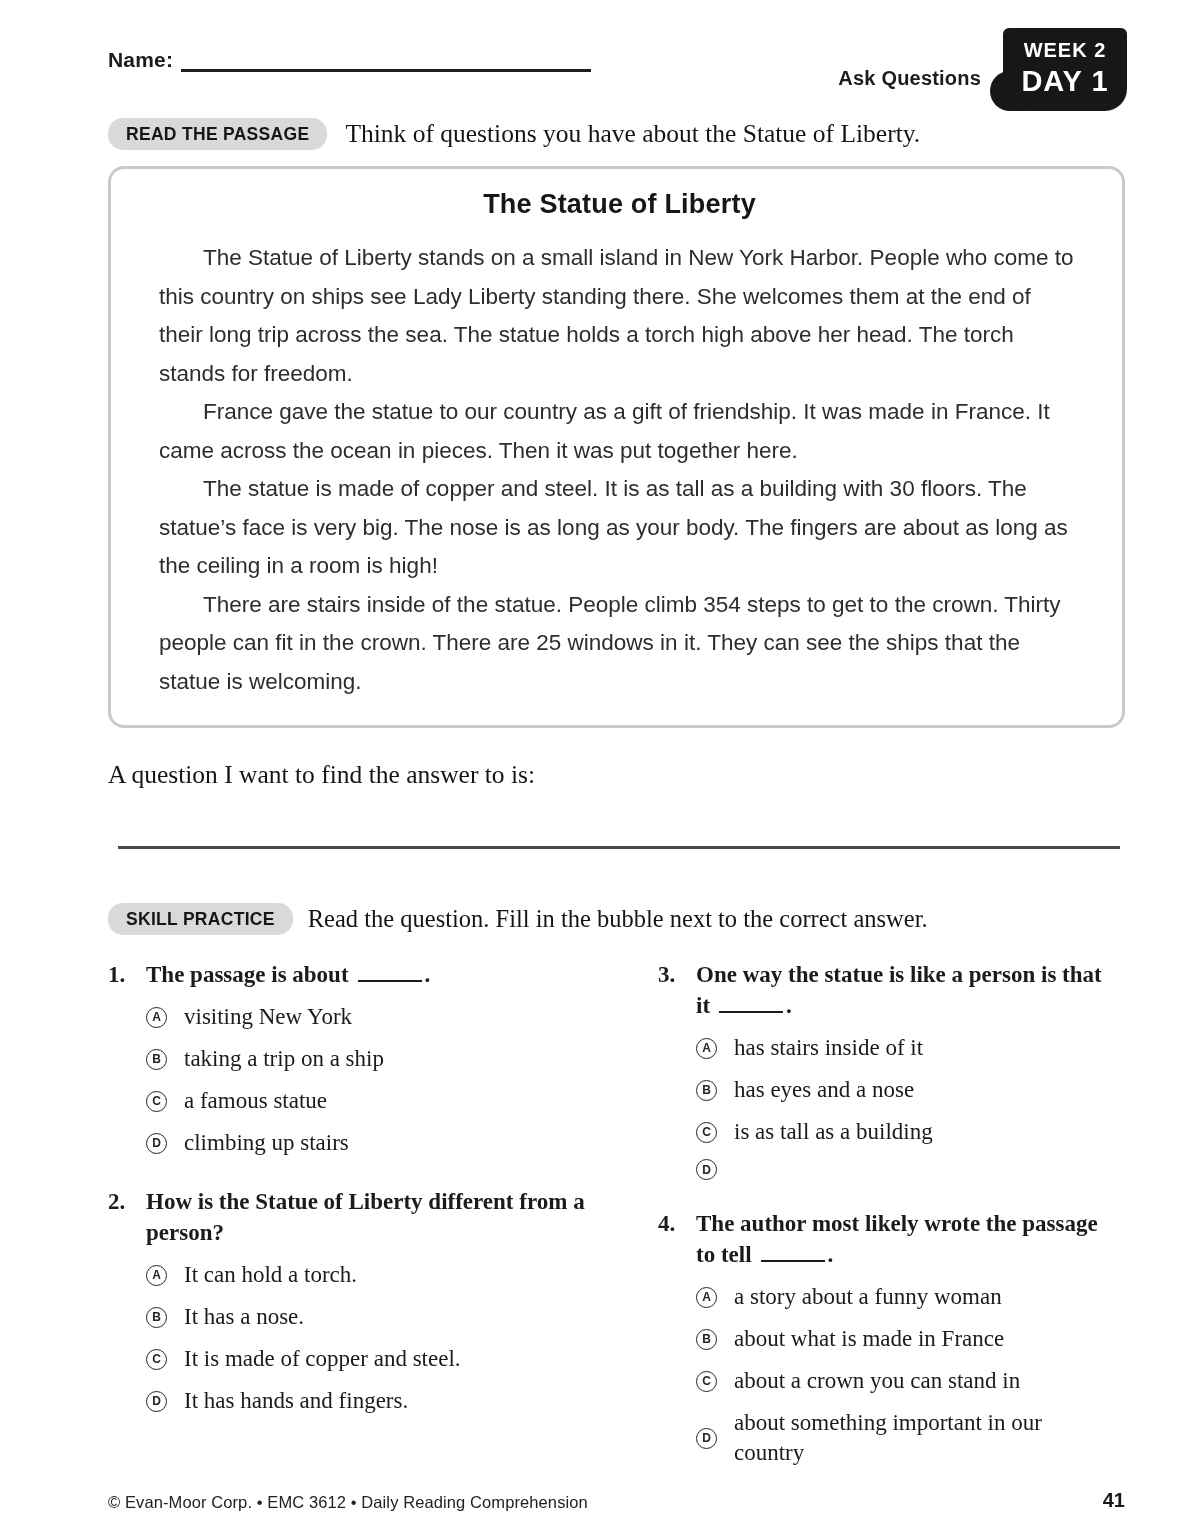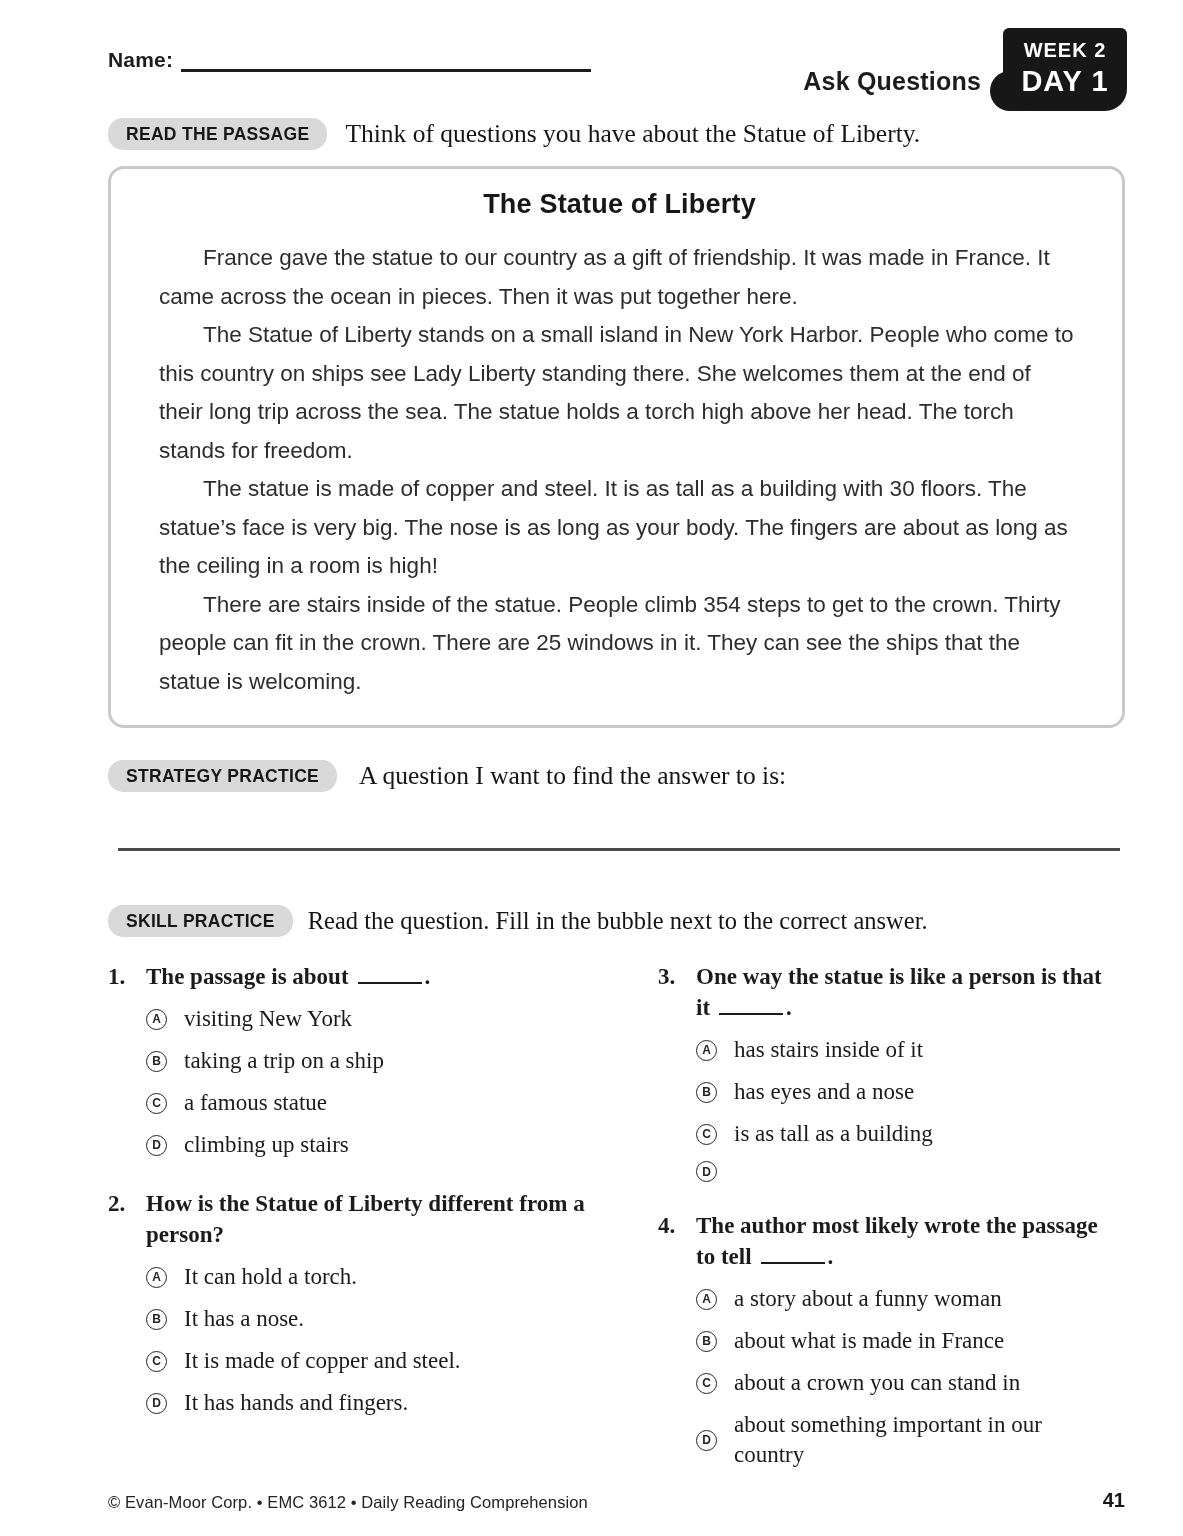--- a/index.html
+++ b/index.html
@@ -17,21 +17,21 @@
 
   
   .name-row { display: flex; align-items: flex-end; margin-top: 16px; }
   .name-label { font-weight: bold; font-size: 21px; letter-spacing: 0.2px; }
   .name-line {
     width: 410px; height: 26px; margin-left: 8px;
     border-bottom: 3px solid #1d1d1d;
   }
   .lesson-title {
     position: absolute; top: 67px; right: 202px;
-    font-weight: bold; font-size: 25px; letter-spacing: 0.2px;
+    font-weight: bold; font-size: 20px; letter-spacing: 0.2px;
   }
   .badge {
     position: absolute; top: 28px; right: 56px; z-index: 0;
     width: 124px; padding: 11px 0 13px;
     background: #171717; color: #ffffff; text-align: center;
     border-radius: 6px 6px 22px 22px;
   }
   .badge::before {
     content: ""; position: absolute; left: -13px; bottom: 0;
     width: 34px; height: 40px; background: #171717;
@@ -132,29 +132,28 @@
   </div>
 
   <div class="read-row">
     <span class="pill">READ THE PASSAGE</span>
     <span class="serif read-instruction">Think of questions you have about the Statue of Liberty.</span>
   </div>
 
   <div class="passage-box">
     <h2 class="passage-title">The Statue of Liberty</h2>
     <div class="passage-body">
+      <p>The Statue of Liberty stands on a small island in New York Harbor. People who come to this country on ships see Lady Liberty standing there. She welcomes them at the end of their long trip across the sea. The statue holds a torch high above her head. The torch stands for freedom.</p>
       <p>France gave the statue to our country as a gift of friendship. It was made in France. It came across the ocean in pieces. Then it was put together here.</p>
-      <p>The Statue of Liberty stands on a small island in New York Harbor. People who come to this country on ships see Lady Liberty standing there. She welcomes them at the end of their long trip across the sea. The statue holds a torch high above her head. The torch stands for freedom.</p>
       <p>The statue is made of copper and steel. It is as tall as a building with 30 floors. The statue’s face is very big. The nose is as long as your body. The fingers are about as long as the ceiling in a room is high!</p>
       <p>There are stairs inside of the statue. People climb 354 steps to get to the crown. Thirty people can fit in the crown. There are 25 windows in it. They can see the ships that the statue is welcoming.</p>
     </div>
   </div>
 
   <div class="strategy-row">
-    <span class="pill">STRATEGY PRACTICE</span>
     <span class="serif strategy-prompt">A question I want to find the answer to is:</span>
   </div>
   <div class="answer-line"></div>
 
   <div class="skill-row">
     <span class="pill">SKILL PRACTICE</span>
     <span class="serif skill-instruction">Read the question. Fill in the bubble next to the correct answer.</span>
   </div>
 
   <div class="questions">

